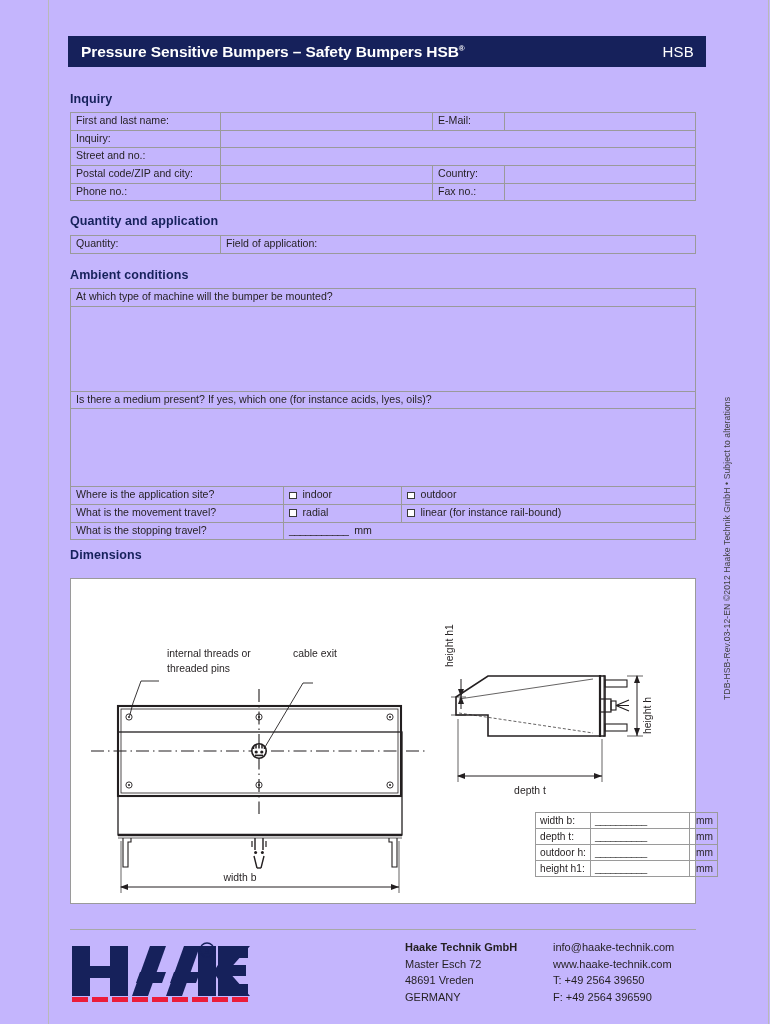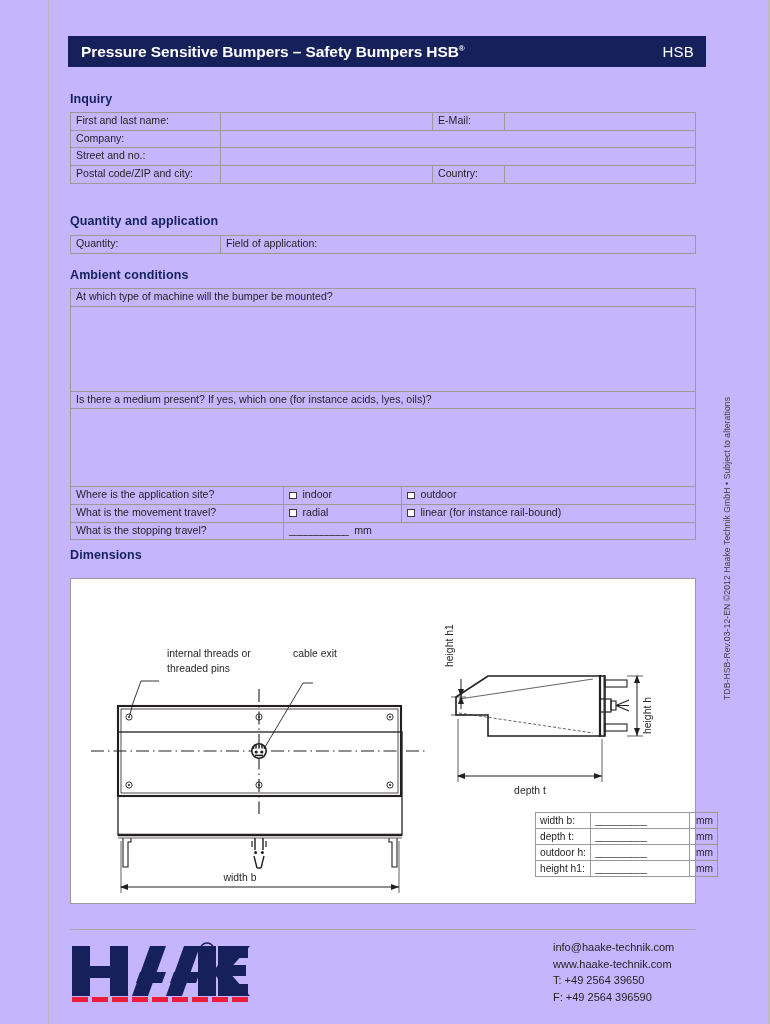--- a/index.html
+++ b/index.html
@@ -185,31 +185,37 @@
 
   <table class="ftable" id="t-inquiry">
     <tbody>
         <tr>
       <td style="width:150px">First and last name:</td>
       <td style="width:212px"></td>
       <td style="width:72px">E-Mail:</td>
       <td></td>
     </tr>
     <tr>
-      <td>Company:</td>
+      <td>Inquiry:</td>
       <td colspan="3"></td>
     </tr>
     <tr>
       <td>Street and no.:</td>
       <td colspan="3"></td>
     </tr>
     <tr>
       <td>Postal code/ZIP and city:</td>
       <td></td>
       <td>Country:</td>
+      <td></td>
+    </tr>
+    <tr>
+      <td>Phone no.:</td>
+      <td></td>
+      <td>Fax no.:</td>
       <td></td>
     </tr>
   </tbody>
     </table>
 
   <div class="sec-head" id="h-quantity">Quantity and application</div>
 
   <table class="ftable" id="t-quantity">
     <tbody>
         <tr>
@@ -515,20 +521,26 @@
         <rect x="62" y="59" width="16" height="5"></rect>
         <rect x="82" y="59" width="16" height="5"></rect>
         <rect x="102" y="59" width="16" height="5"></rect>
         <rect x="122" y="59" width="16" height="5"></rect>
         <rect x="142" y="59" width="16" height="5"></rect>
         <rect x="162" y="59" width="16" height="5"></rect>
       </g>
     </svg>
   </div>
 
+  <div class="footer-col" id="f-col1">
+    <div class="bold">Haake Technik GmbH</div>
+    <div>Master Esch 72</div>
+    <div>48691 Vreden</div>
+    <div>GERMANY</div>
+  </div>
 
   <div class="footer-col" id="f-col2">
     <div>info@haake-technik.com</div>
     <div>www.haake-technik.com</div>
     <div>T: +49 2564 39650</div>
     <div>F: +49 2564 396590</div>
   </div>
 
 </div>
 

